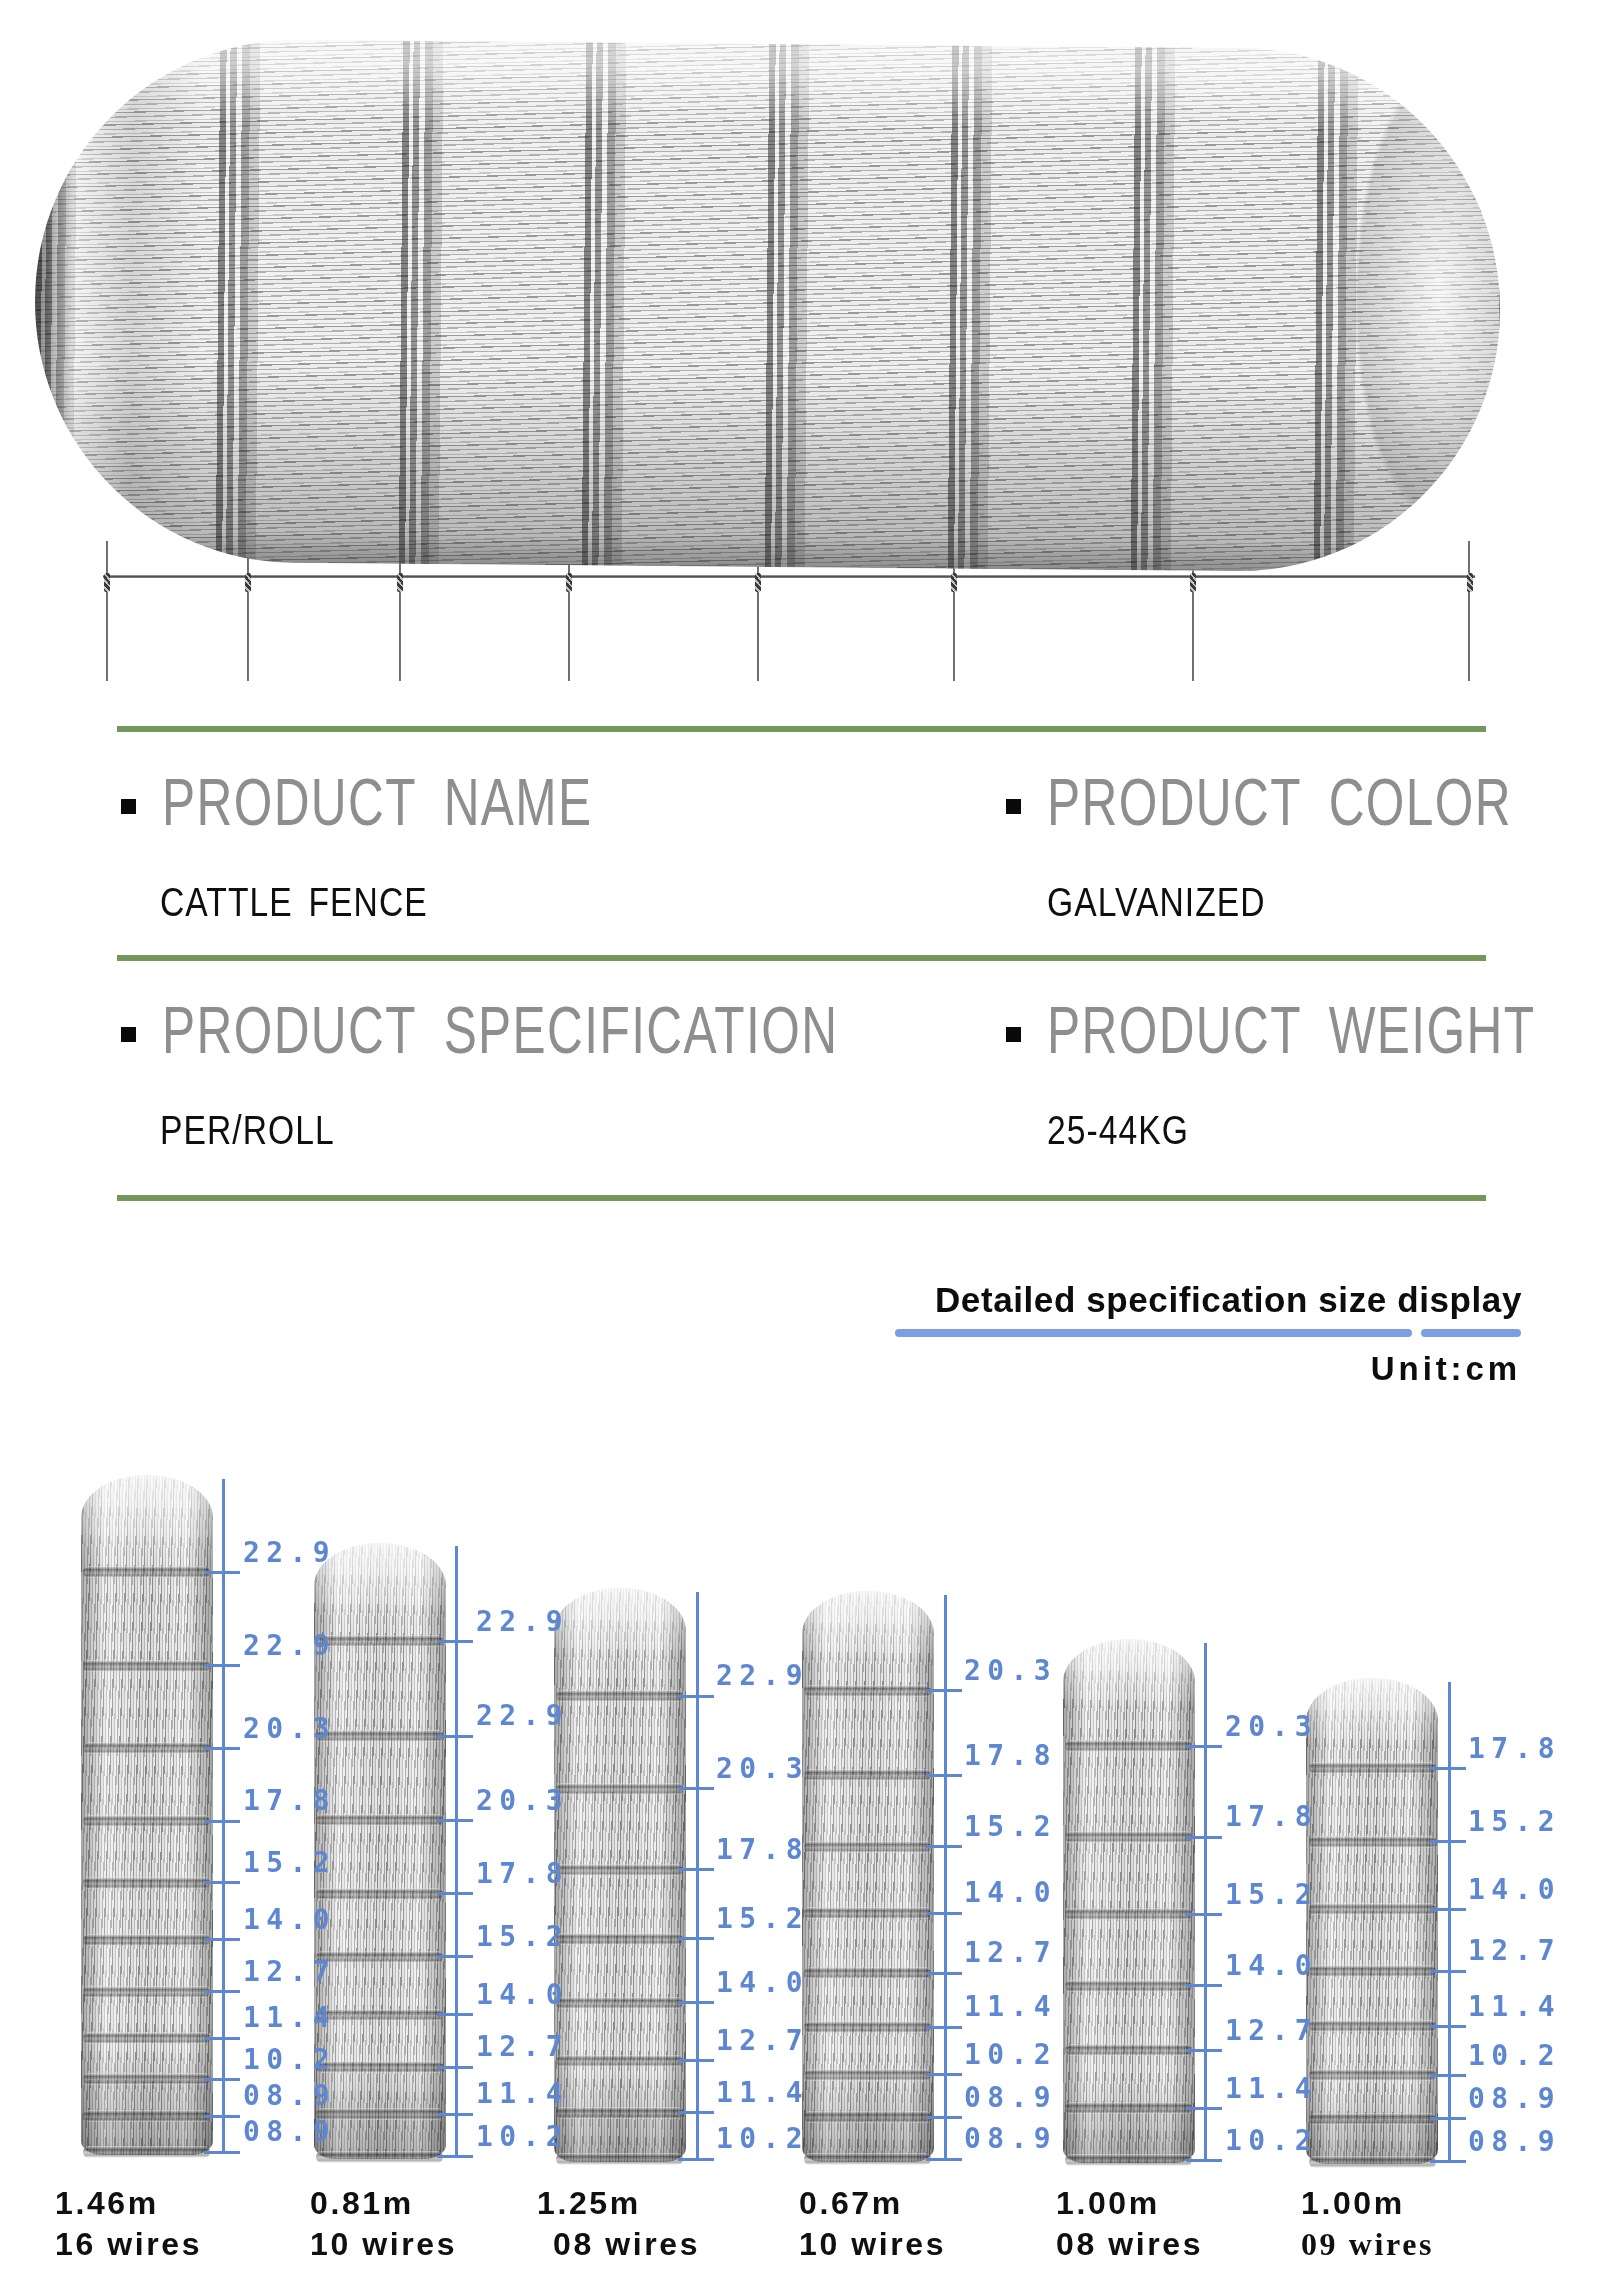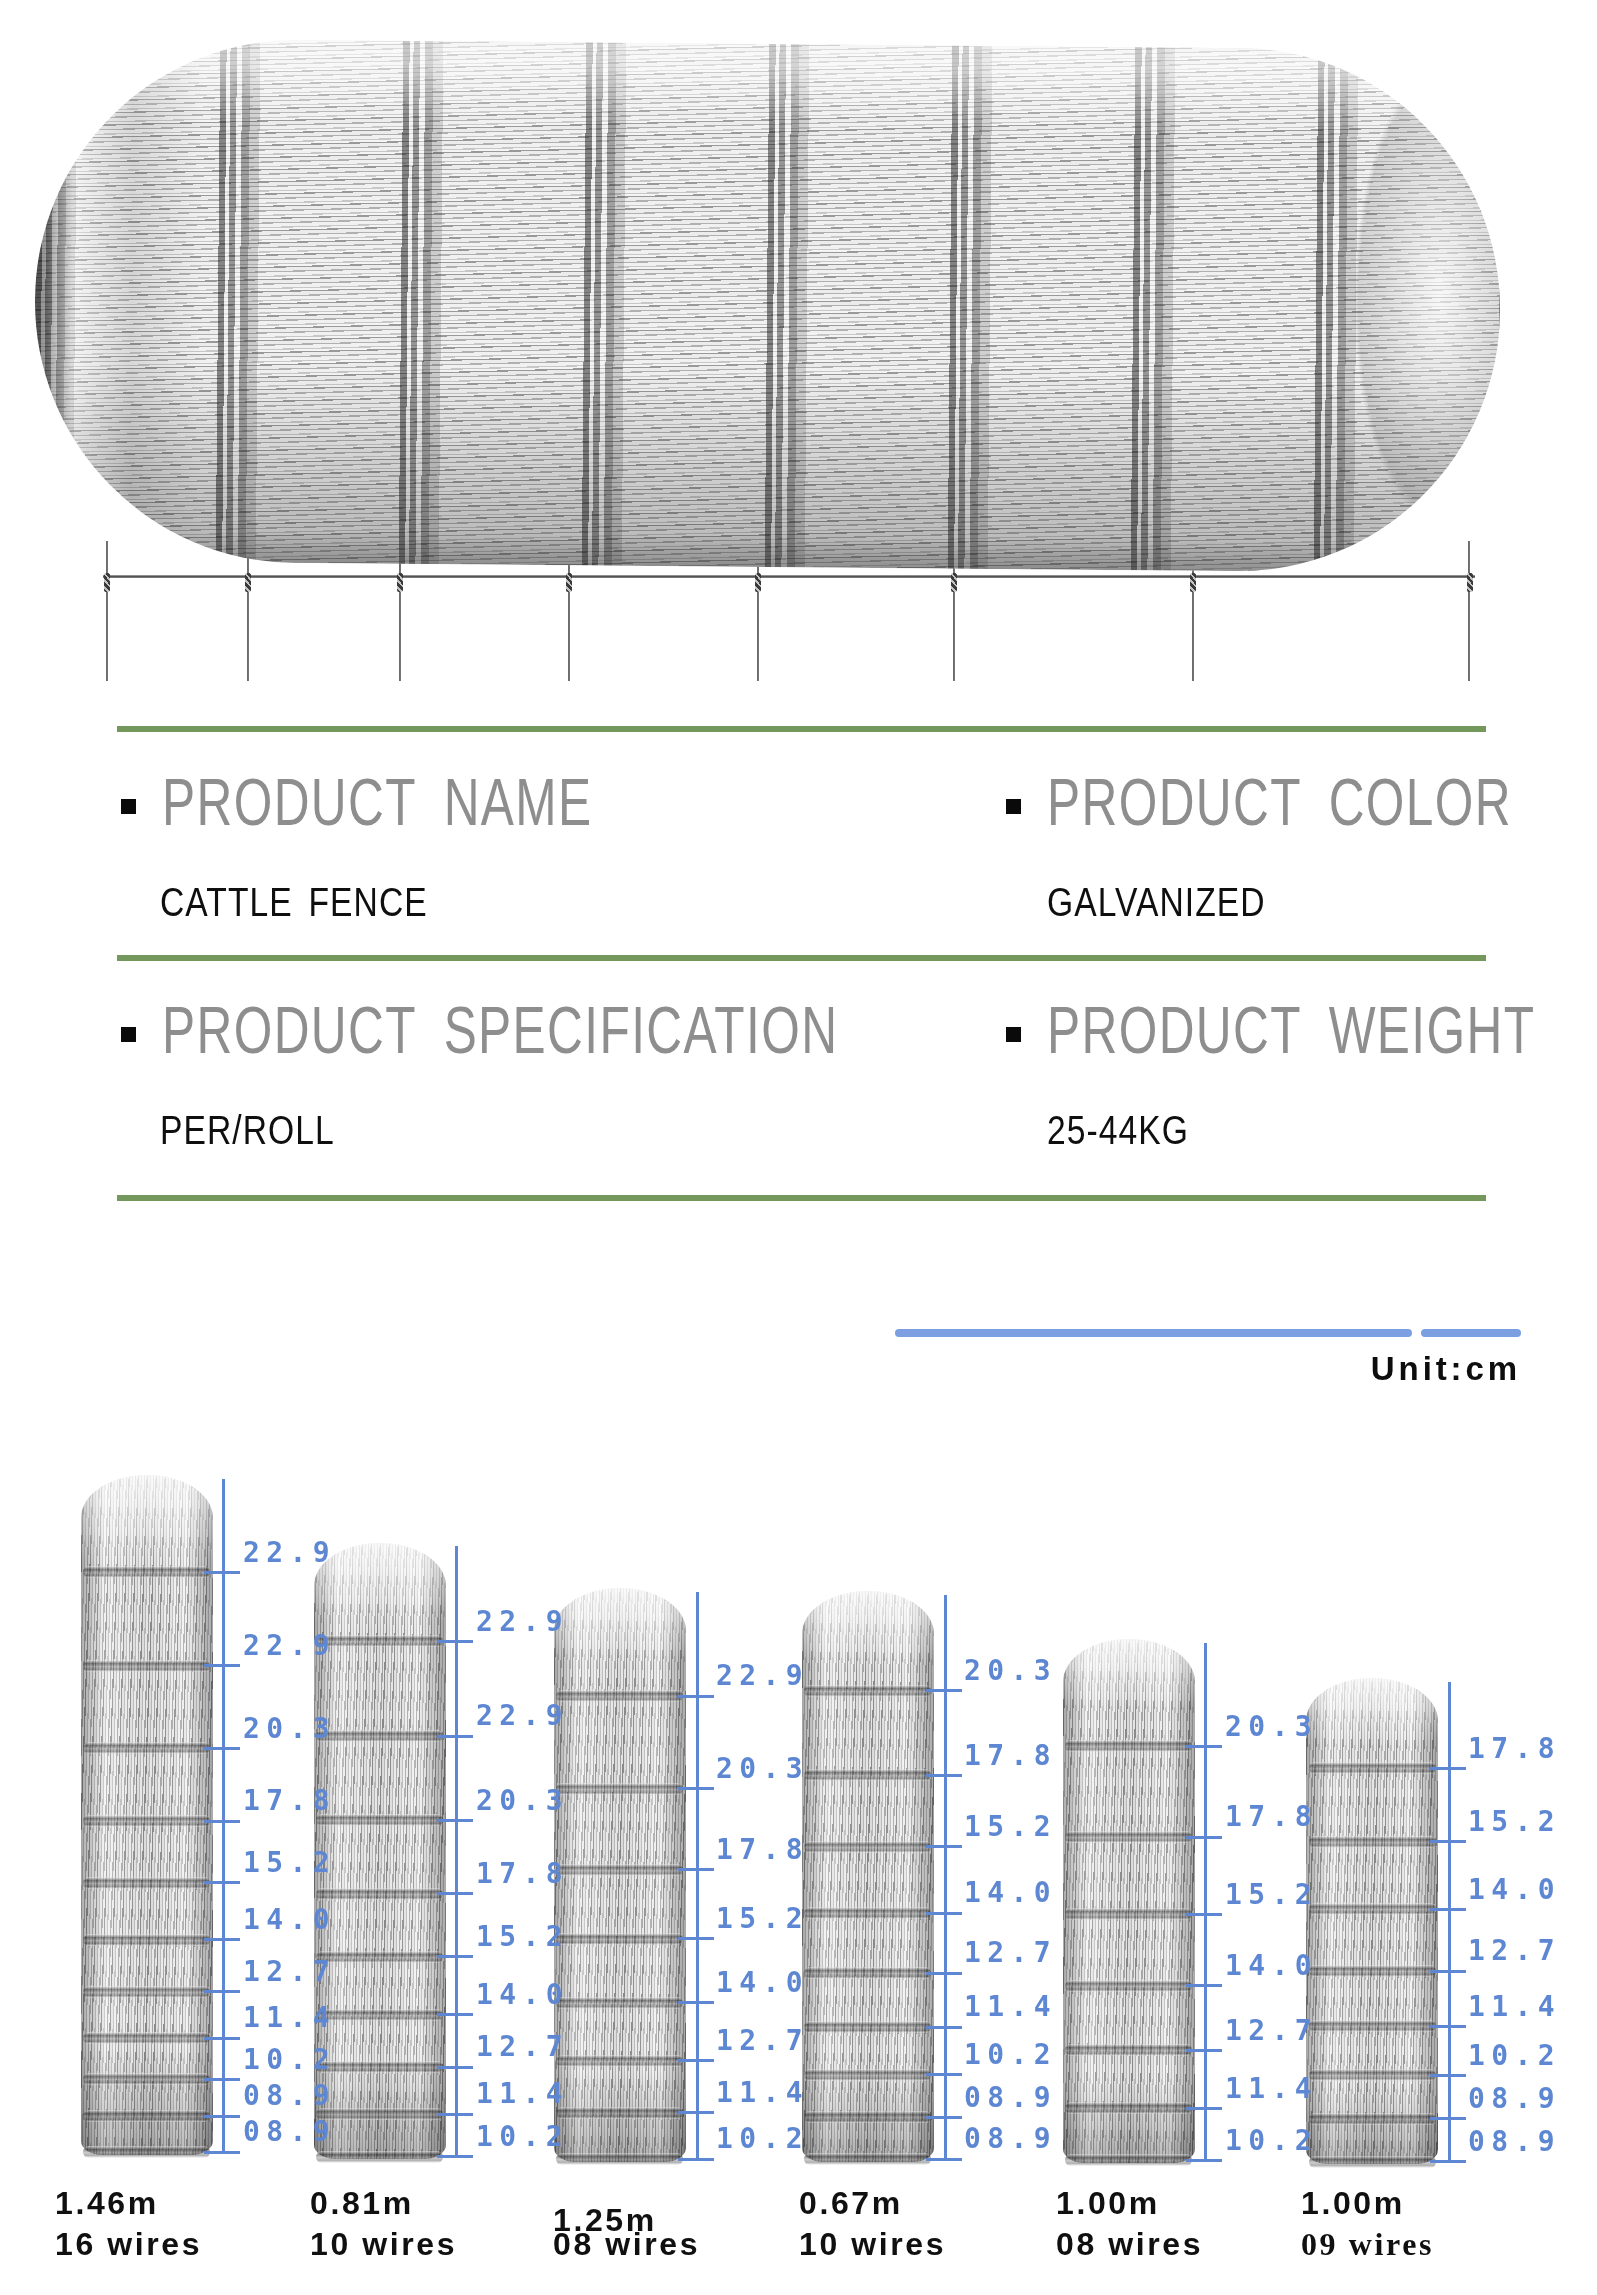--- a/index.html
+++ b/index.html
@@ -112,20 +112,21 @@
   <div class="spec-value" style="left:1047px;top:881px">GALVANIZED</div>
 
   <div class="spec-bullet" style="left:121px;top:1027px"></div>
   <div class="spec-heading" style="left:162px;top:996px">PRODUCT SPECIFICATION</div>
   <div class="spec-value" style="left:160px;top:1109px">PER/ROLL</div>
 
   <div class="spec-bullet" style="left:1006px;top:1027px"></div>
   <div class="spec-heading" style="left:1047px;top:996px">PRODUCT WEIGHT</div>
   <div class="spec-value" style="left:1047px;top:1109px">25-44KG</div>
 
+  <div class="size-title">Detailed specification size display</div>
   <div class="blue-bar" id="bar-long" style="left: 895px; width: 517px; background: rgb(123, 159, 224);"></div>
   <div class="blue-bar" id="bar-short" style="left: 1421px; width: 100px; background: rgb(123, 159, 224);"></div>
   <div class="unit-label">Unit:cm</div>
 
   <div id="size-diagram">
       <div>
         <div class="fence-roll" style="left: 81px; top: 1475px; width: 132px; height: 680px;"></div>
         <div class="ruler-line" style="left: 222px; top: 1479px; height: 673px; background: rgb(93, 135, 210);"></div>
         <div class="ruler-tick" style="left: 204px; top: 1571px; background: rgb(93, 135, 210);"></div>
         <div class="mlabel" style="left: 243px; top: 1539px; color: rgb(93, 135, 210);">22.9</div>
@@ -216,21 +217,21 @@
         <div class="ring-band" style="left: 556px; top: 1997px; width: 127px;"></div>
         <div class="ruler-tick" style="left: 678px; top: 2059px; background: rgb(93, 135, 210);"></div>
         <div class="mlabel" style="left: 716px; top: 2027px; color: rgb(93, 135, 210);">12.7</div>
         <div class="ring-band" style="left: 556px; top: 2055px; width: 127px;"></div>
         <div class="ruler-tick" style="left: 678px; top: 2111px; background: rgb(93, 135, 210);"></div>
         <div class="mlabel" style="left: 716px; top: 2079px; color: rgb(93, 135, 210);">11.4</div>
         <div class="ring-band" style="left: 556px; top: 2107px; width: 127px;"></div>
         <div class="ruler-tick" style="left: 678px; top: 2158px; background: rgb(93, 135, 210);"></div>
         <div class="mlabel" style="left: 716px; top: 2125px; color: rgb(93, 135, 210);">10.2</div>
         <div class="ring-band" style="left: 556px; top: 2153px; width: 127px;"></div>
-        <div class="cap-label" style="left: 553px; top: 2185px; margin-top: 17px;">1.25m</div>
+        <div class="cap-label" style="left: 537px; top: 2185px;">1.25m</div>
         <div class="cap-label" style="left: 553px; top: 2226px;">08 wires</div>
       </div>
       <div>
         <div class="fence-roll" style="left: 802px; top: 1591px; width: 132px; height: 571px;"></div>
         <div class="ruler-line" style="left: 944px; top: 1595px; height: 564px; background: rgb(93, 135, 210);"></div>
         <div class="ruler-tick" style="left: 926px; top: 1689px; background: rgb(93, 135, 210);"></div>
         <div class="mlabel" style="left: 964px; top: 1657px; color: rgb(93, 135, 210);">20.3</div>
         <div class="ring-band" style="left: 804px; top: 1685px; width: 127px;"></div>
         <div class="ruler-tick" style="left: 926px; top: 1774px; background: rgb(93, 135, 210);"></div>
         <div class="mlabel" style="left: 964px; top: 1742px; color: rgb(93, 135, 210);">17.8</div>

